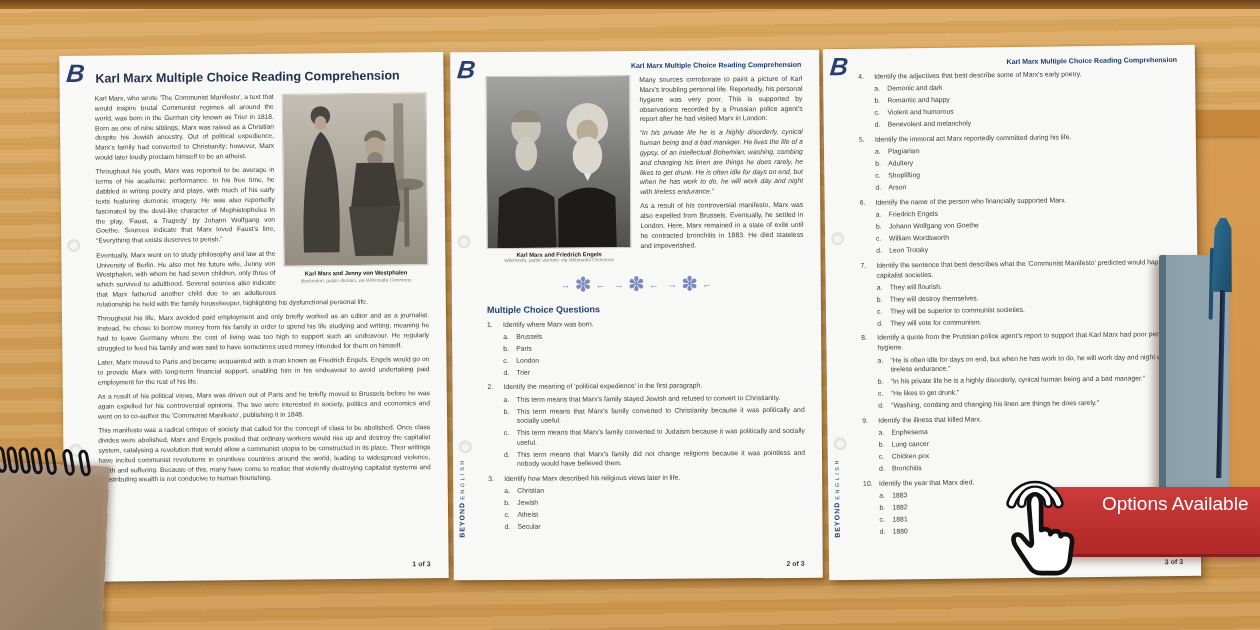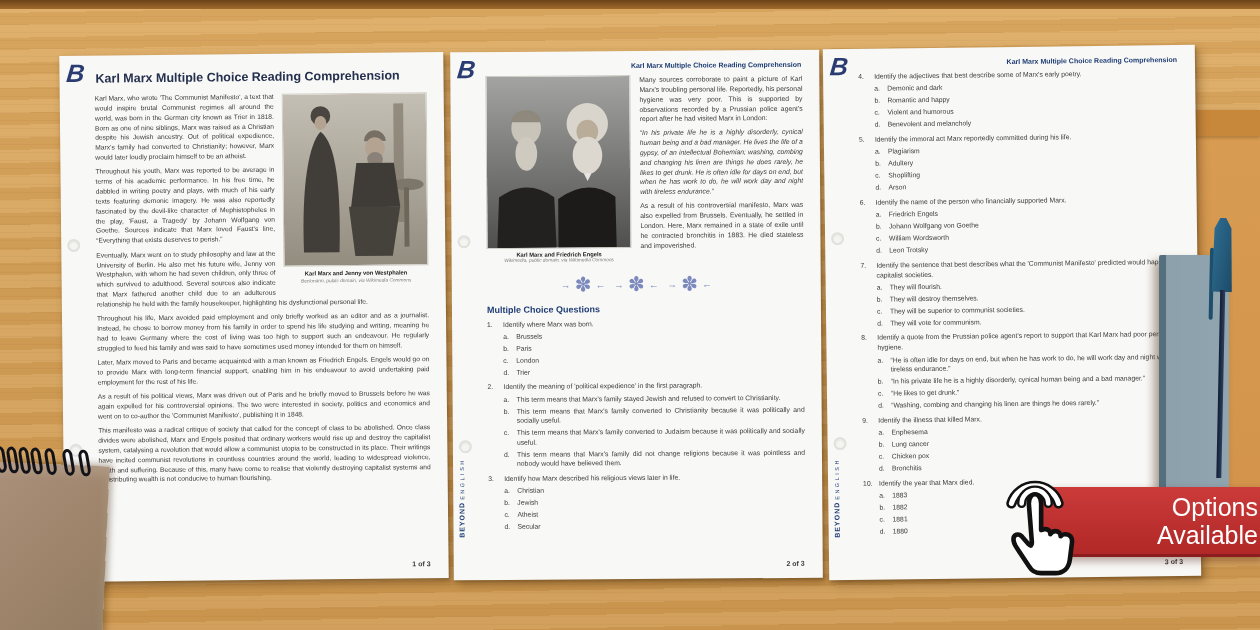--- a/index.html
+++ b/index.html
@@ -89,21 +89,21 @@
     box-shadow:3px -2px 6px rgba(60,35,10,.35), inset 0 8px 12px rgba(255,255,255,.14); }
   .coil { position:absolute; top:0; width:10px; height:27px; border:3px solid #121219;
     border-radius:8px/11px; transform:rotate(-12deg); }
 
   
   .banner { position:absolute; left:1036px; top:487px; width:228px; height:70px; z-index:7;
     background:linear-gradient(#cb3b3a,#b02827); border-radius:3px;
     border-bottom:3px solid #8c1d1e; box-shadow:0 4px 9px rgba(80,25,10,.4);
     color:#fff; padding:7px 6px 0 66px; }
   .banner .l1 { font-size:26px; font-weight:bold; line-height:1.05; }
-  .banner .l2 { font-size:25px; line-height:1.1;text-align:right; }
+  .banner .l2 { font-size:19px; line-height:1.1; }
   .tap { position:absolute; left:995px; top:468px; width:82px; height:116px; z-index:8; }
 </style>
 </head>
 <body>
 
 <div class="scene">
   <div class="grain"></div>
   <div class="desk-edge"></div>
 
   <div class="folder">

